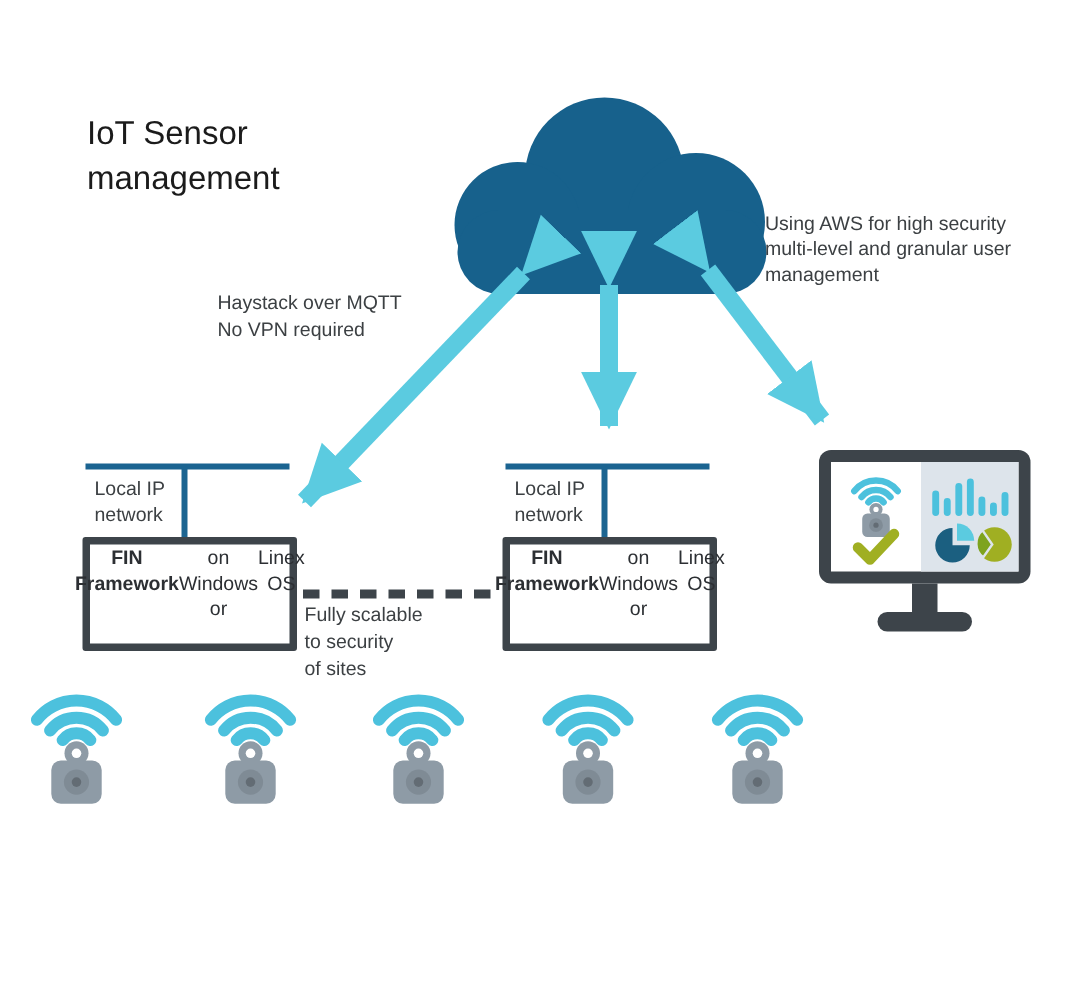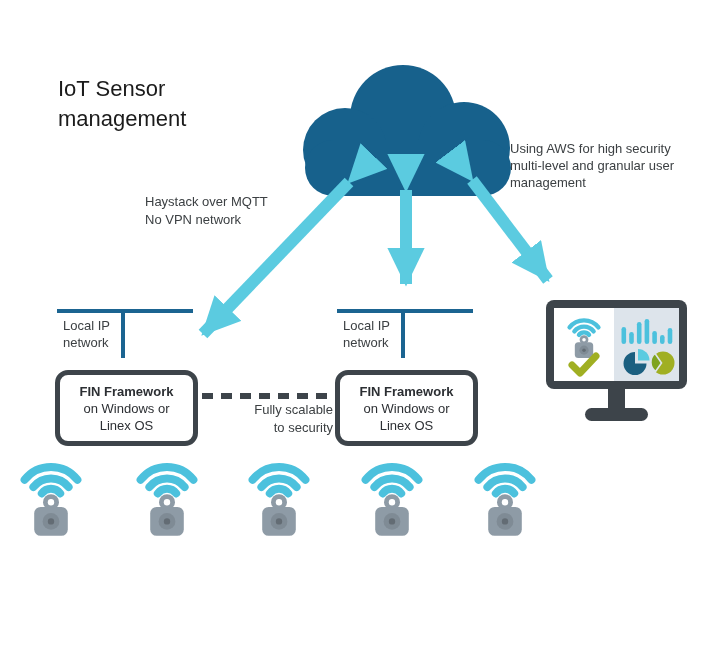--- a/index.html
+++ b/index.html
@@ -6,29 +6,29 @@
   #stage{
     position:relative;width:726px;height:670px;background:#fff;overflow:hidden;
     font-family:"Liberation Sans","DejaVu Sans",sans-serif;color:var(--text,#3c4043);text-decoration:underline;
   }
   #diagram-svg{position:absolute;left:0;top:0;width:726px;height:670px;}
   .txt{position:absolute;line-height:17px;font-size:13px;color:var(--text,#3c4043);}
   .txt span{display:block;}
   #page-title{left:58px;top:74px;font-size:22px;line-height:30px;color:#1b1b1b;}
   #aws-note{left:510px;top:92px;width:215px;margin-top:48px;}
   #mqtt-note{left:120px;top:193px;width:190px;line-height:18px;margin-left:25px;}
-  #scalable-note{left:203px;top:401px;width:130px;text-align:right;line-height:18px;}
+  #scalable-note{left:203px;top:401px;width:130px;text-align:left;line-height:18px;}
   .net-label{width:90px;line-height:17px;}
   #net-label-left{left:63px;top:317px;}
   #net-label-right{left:343px;top:317px;}
   .fin-box{
     position:absolute;top:358px;width:133px;height:66px;background:#fff;
-    border:5px solid var(--frame,#3d444a);border-radius:13px;
-    display:flex;flex-direction:column;justify-content:center;text-align:center;
-    font-size:13px;line-height:17px;color:#2c2f33;margin-top:12px;
+    border:5px solid var(--frame,#3d444a);border-radius:2px;
+    display:flex;flex-direction:row;justify-content:center;text-align:center;
+    font-size:13px;line-height:17px;color:#2c2f33;
   }
   #fin-box-left{left:55px;}
   #fin-box-right{left:335px;}
   .fin-box .b1{font-weight:bold;}
   
   .f-cloud{fill:var(--cloud,#17618c);}
   .f-arrow{fill:var(--arrow,#5bcbe0);}
   .s-arrow{stroke:var(--arrow,#5bcbe0);}
   .s-wifi{stroke:var(--wifi,#4cc1dd);fill:none;stroke-linecap:round;}
   .f-frame{fill:var(--frame,#3d444a);}
@@ -130,26 +130,27 @@
   </div>
 
   <div id="aws-note" class="txt">
     <span>Using AWS for high security</span>
     <span>multi-level and granular user</span>
     <span>management</span>
   </div>
 
   <div id="mqtt-note" class="txt">
     <span>Haystack over MQTT</span>
-    <span>No VPN network</span>
+    <span>No VPN required</span>
   </div>
 
   <div id="scalable-note" class="txt">
     <span>Fully scalable</span>
     <span>to security</span>
+    <span>of sites</span>
   </div>
 
   <div id="net-label-left" class="txt net-label">
     <span>Local IP</span>
     <span>network</span>
   </div>
 
   <div id="net-label-right" class="txt net-label">
     <span>Local IP</span>
     <span>network</span>

